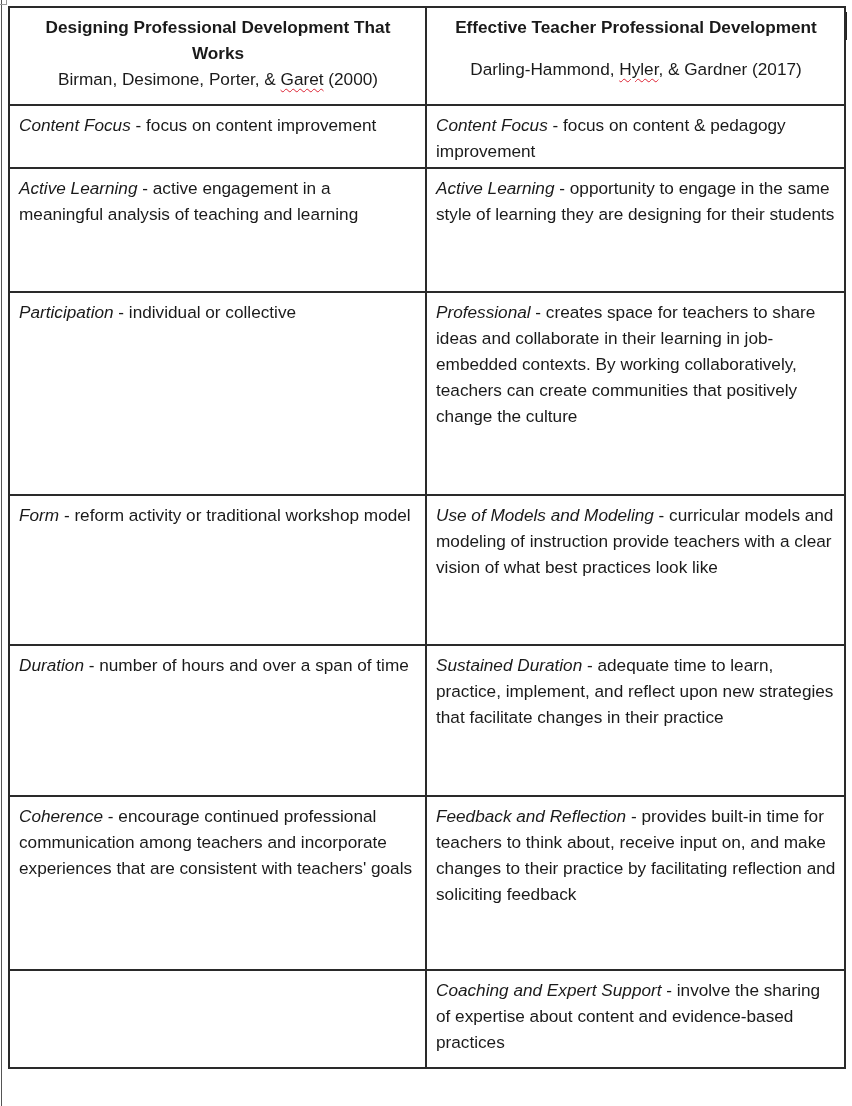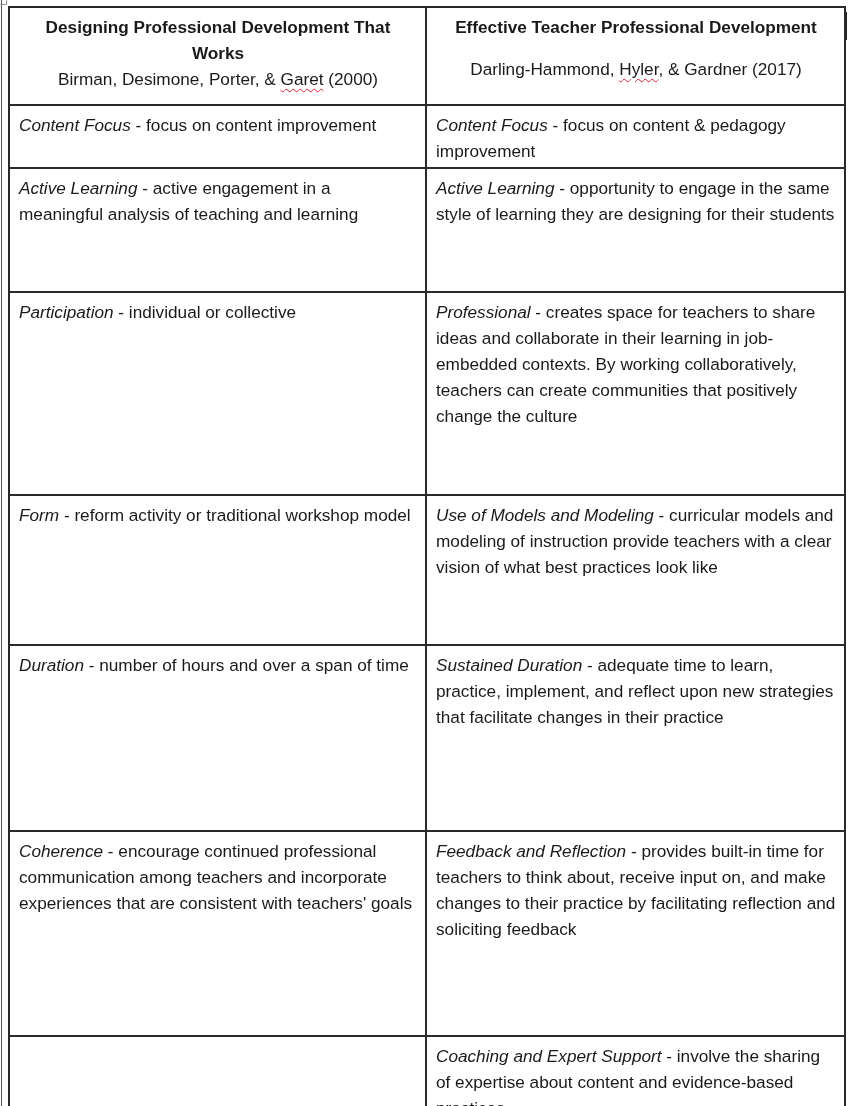--- a/index.html
+++ b/index.html
@@ -16,22 +16,22 @@
   th { font-weight: normal; text-align: center; }
   .h-title { font-weight: bold; display: block; line-height: 26px; }
   .h-cite { display: block; line-height: 26px; }
   .spell { text-decoration: underline wavy #d23; text-decoration-thickness: 1px; text-underline-offset: 3px; }
   .term { font-style: italic; }
   tr.r-head { height: 98px; }
   tr.r1 { height: 63px; }
   tr.r2 { height: 124px; }
   tr.r3 { height: 203px; }
   tr.r4 { height: 150px; padding-left: 12px; }
-  tr.r5 { height: 186px; }
-  tr.r6 { height: 205px; }
+  tr.r5 { height: 151px; }
+  tr.r6 { height: 174px; }
   tr.r7 { height: 98px; }
   .gap { display: block; height: 16px; }
 </style>
 </head>
 <body>
 
 <div class="outer-left"></div>
 <div class="corner-mark"></div>
 <div class="right-mark"></div>
 

